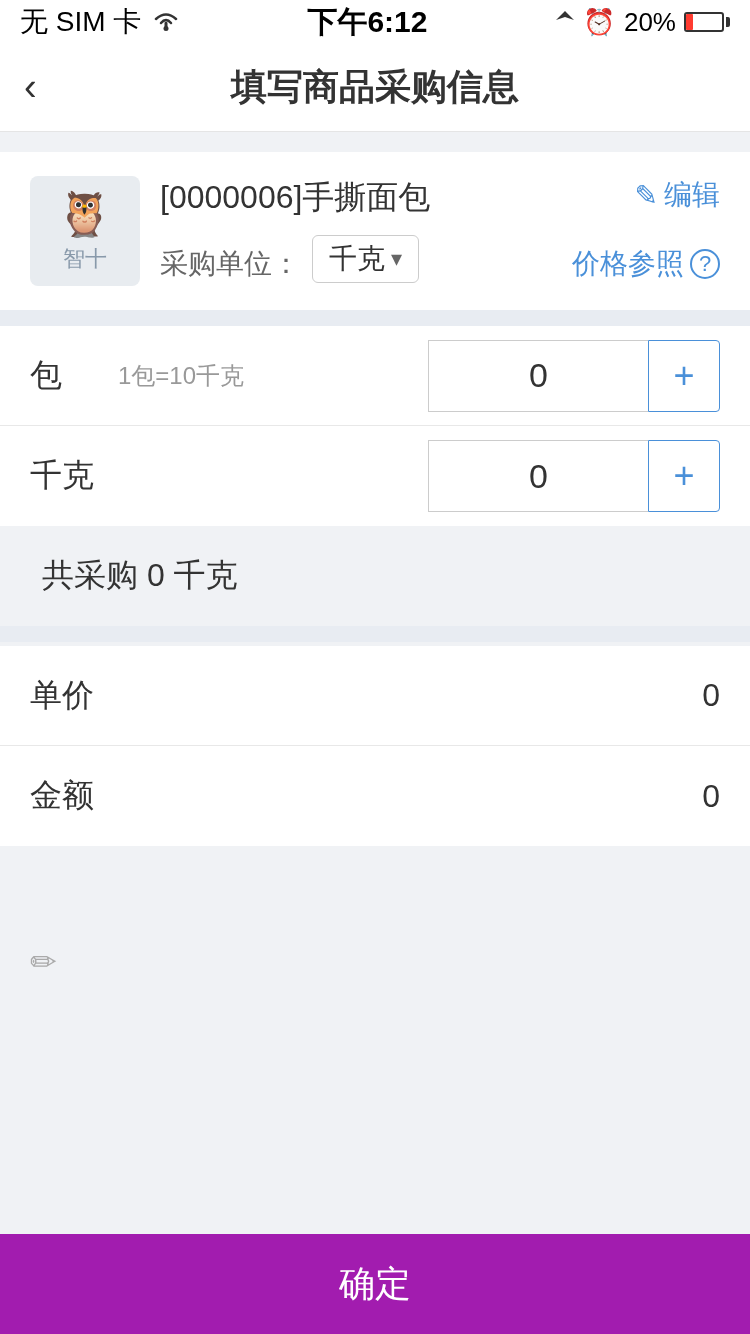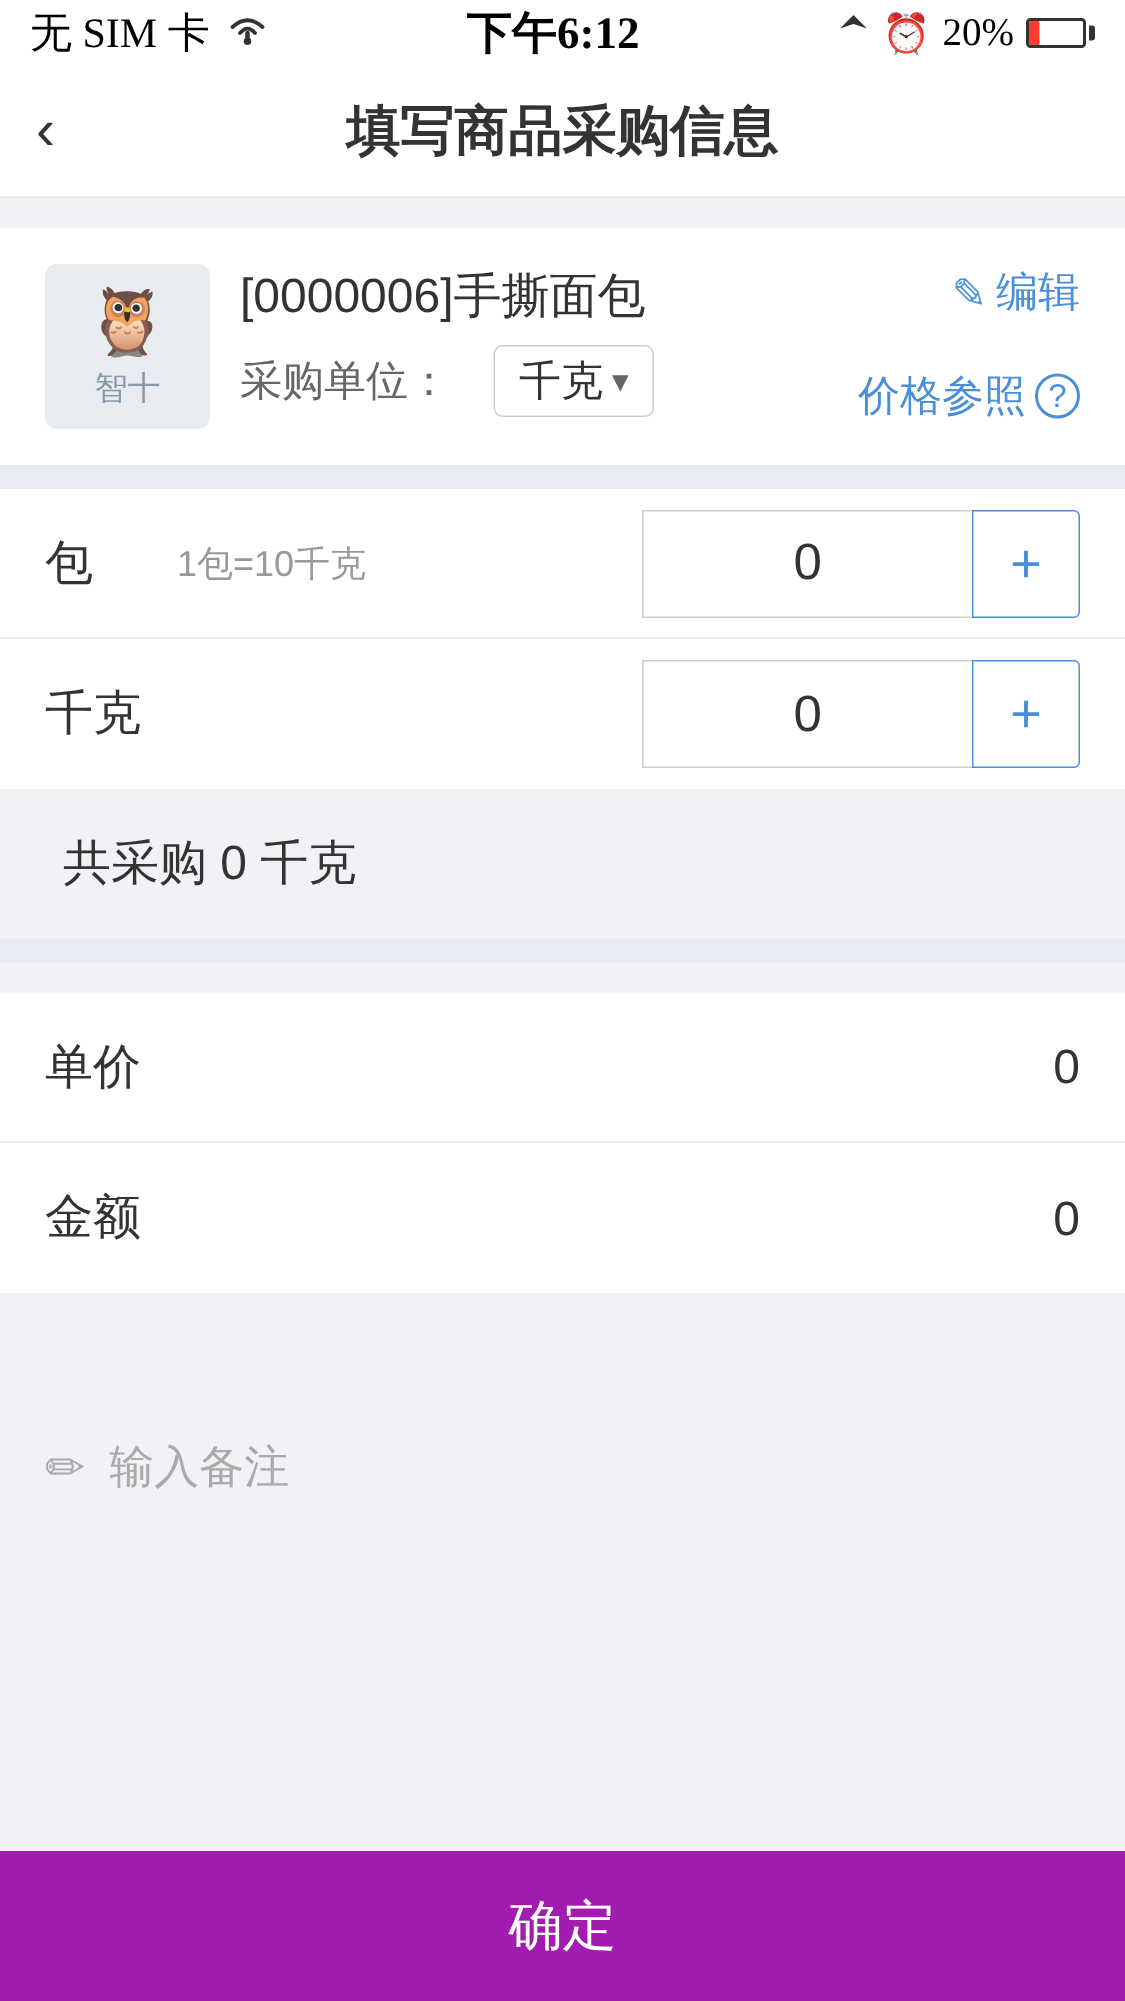--- a/index.html
+++ b/index.html
@@ -16,21 +16,20 @@
     .status-bar {
       width: 750px;
       height: 44px;
       background: #fff;
       display: flex;
       align-items: center;
       justify-content: space-between;
       padding: 0 20px;
       font-size: 28px;
       font-weight: 500;
-      font-family: Liberation Serif, serif;
     }
     .status-left { display: flex; align-items: center; gap: 10px; }
     .status-center { font-size: 30px; font-weight: 600; }
     .status-right { display: flex; align-items: center; gap: 8px; font-size: 26px; }
     .battery {
       display: inline-flex; align-items: center; gap: 2px;
     }
     .battery-body {
       width: 40px; height: 20px; border: 2px solid #333;
       border-radius: 3px; position: relative;
@@ -99,22 +98,22 @@
       flex: 1;
     }
     .product-name {
       font-size: 32px;
       color: #333;
       font-weight: 500;
       margin-bottom: 5px;
     }
     .product-unit-row {
       display: flex;
-      align-items: center;
-      gap: 29px;
+      align-items: flex-end;
+      gap: 12px;
     }
     .product-unit-label {
       font-size: 28px;
       color: #666;
     }
     .unit-select {
       border: 1px solid #ccc;
       border-radius: 6px;
       padding: 4px 16px;
       font-size: 28px;
@@ -243,21 +242,21 @@
       padding: 12px 28px;
       font-size: 30px;
       color: #4a90d9;
       background: #fff;
       cursor: pointer;
     }
 
     
     .info-section {
       background: #fff;
-      margin-top: 20px;
+      margin-top: 4px;
       text-align: right;
     }
     .info-row {
       display: flex;
       align-items: center;
       justify-content: space-between;
       padding: 0 30px;
       height: 100px;
       border-bottom: 1px solid #e8e8e8;
     }
@@ -425,17 +424,16 @@
       <span class="info-value">0</span>
     </div>
     <div class="info-row">
       <span class="info-label">金额</span>
       <span class="info-value">0</span>
     </div>
   </div>
 
   <div class="note-section">
     <span class="note-icon">✏</span>
-    <span class="note-placeholder">输入备注</span>
   </div>
 </div>
 
 <div class="confirm-btn">确定</div>
 
 </body></html>

